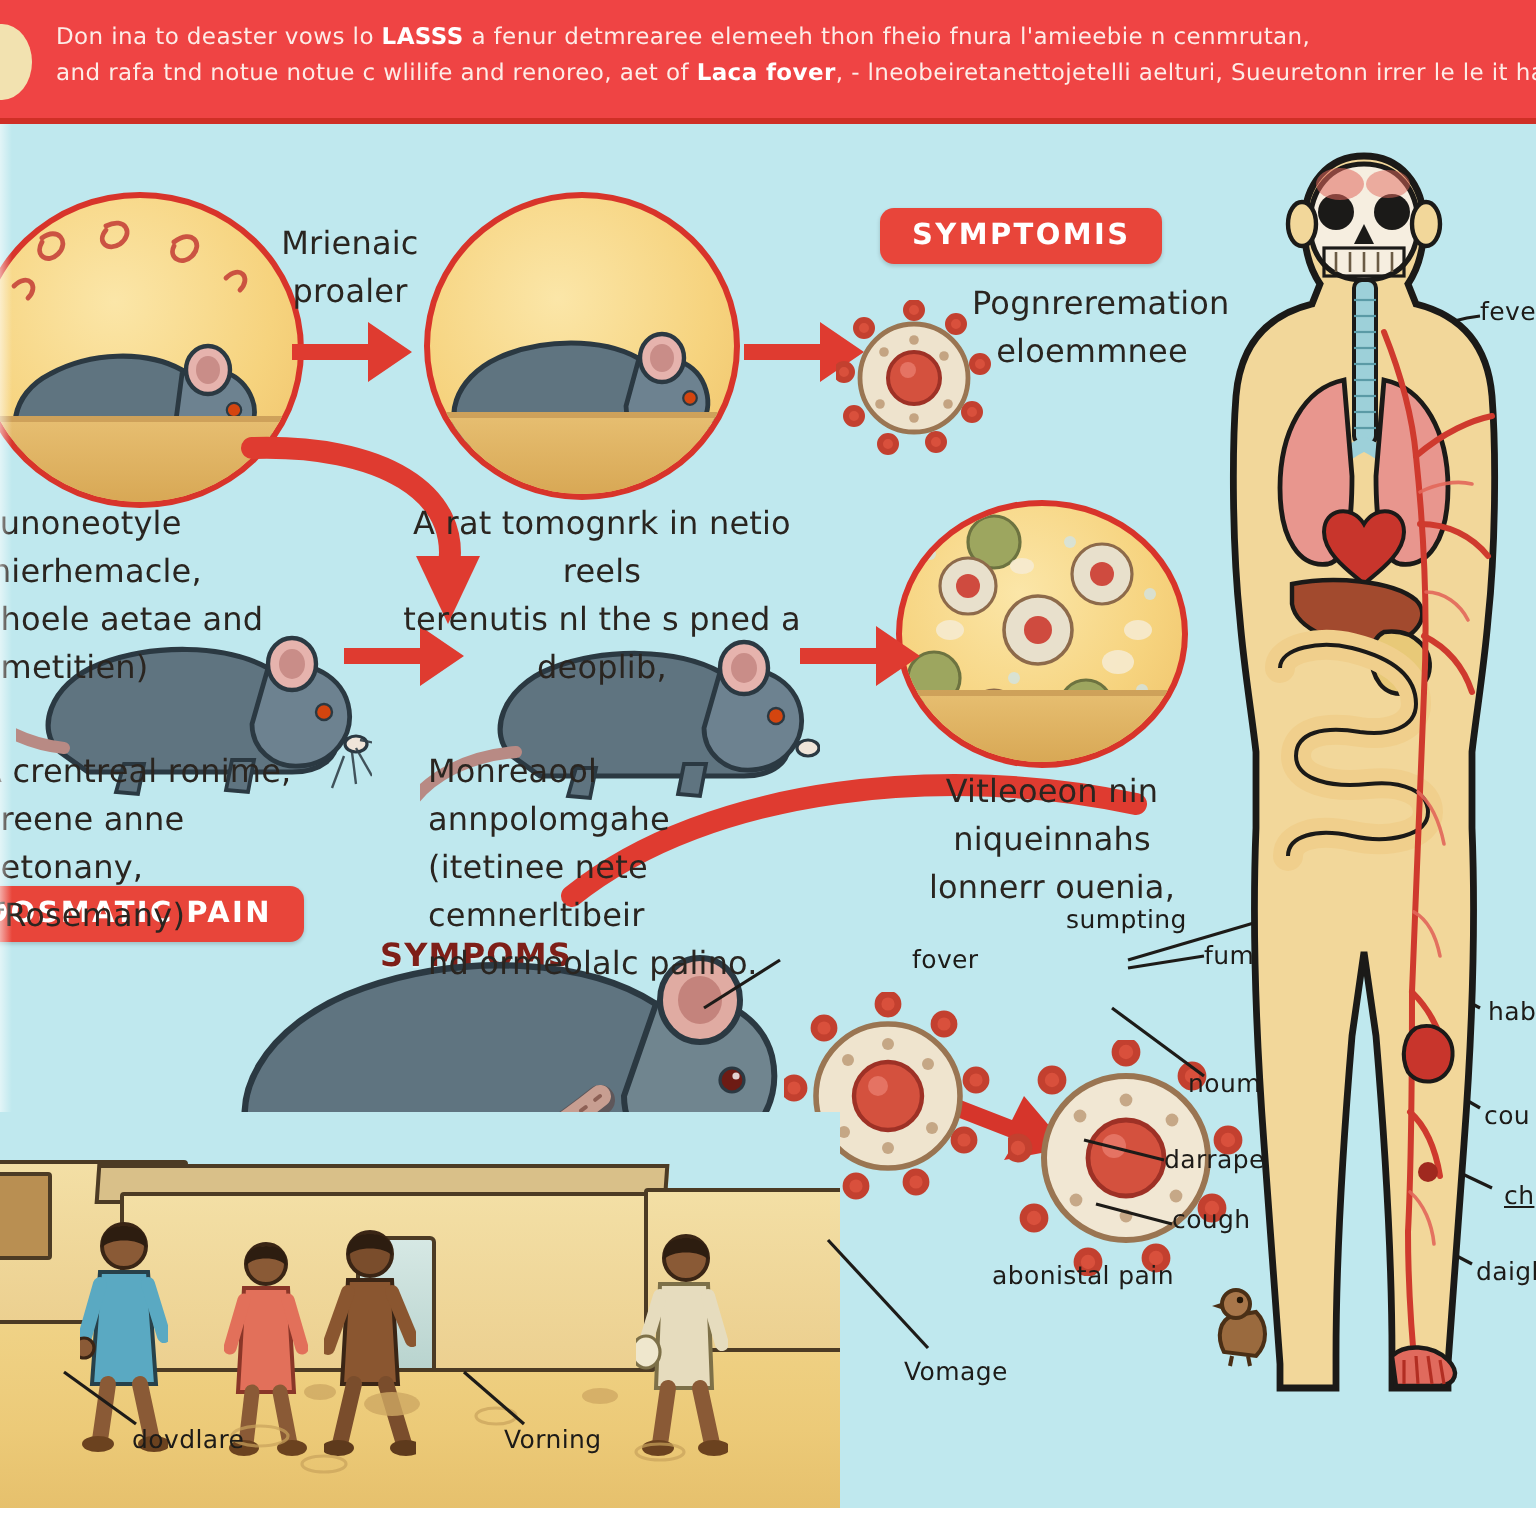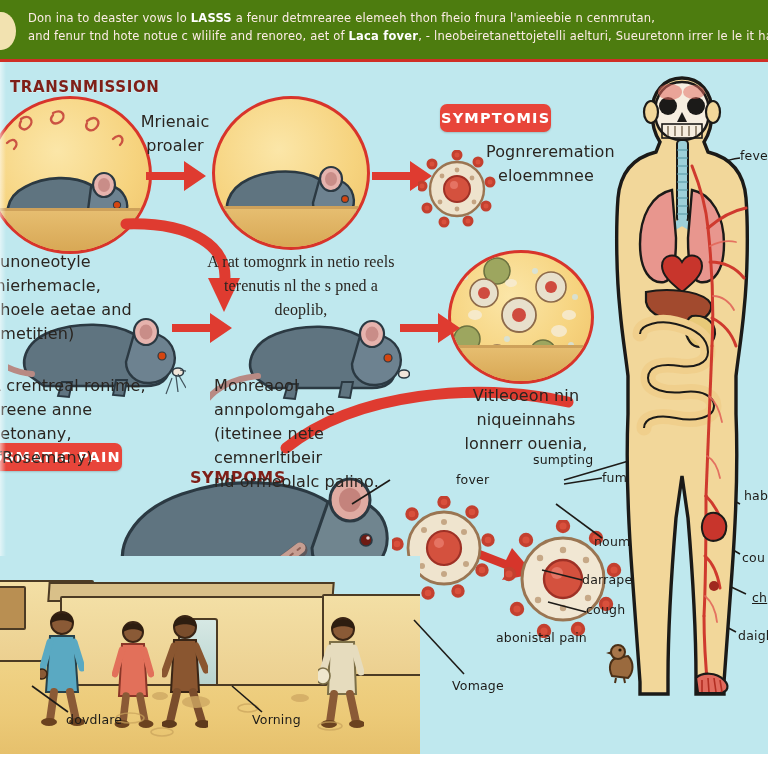--- a/index.html
+++ b/index.html
@@ -13,21 +13,21 @@
   #poster{
     position:relative;
     width:768px;height:768px;
     background:#bfe8ee;
     overflow:hidden;
   }
 
   
   .banner{
     position:absolute;left:0;top:0;width:768px;height:62px;
-    background:#4d7c0f;
+    background:#ef4444;
     overflow:hidden;
   }
   .banner-dot{
     position:absolute;left:-14px;top:12px;width:30px;height:38px;
     background:#f2e2b0;border-radius:50%;
   }
   .banner-lines{
     position:absolute;left:28px;top:10px;right:4px;
     color:#fdece7;font-size:11.5px;line-height:1.55;
     letter-spacing:.2px;white-space:nowrap;
@@ -50,21 +50,21 @@
     white-space:nowrap;
   }
   .pill{
     position:absolute;
     background:#e8453a;
     color:#ffffff;
     font-family:"DejaVu Sans", sans-serif;
     font-weight:bold;
     font-size:14.5px;
     letter-spacing:1.2px;
-    padding:6px 1px;
+    padding:6px 16px;
     border-radius:7px;
     white-space:nowrap;
     box-shadow:0 1px 2px rgba(0,0,0,.18);
   }
 
   
   .circ{
     position:absolute;border-radius:50%;
     background:radial-gradient(circle at 42% 34%, #fbe6a8 0%, #f6d37e 58%, #eec067 100%);
     border:3px solid #d8342b;
@@ -157,26 +157,25 @@
 </style>
 </head>
 <body>
 
 <div id="poster">
 
   <div class="banner">
     <div class="banner-dot"></div>
     <div class="banner-lines">
       <div><span>Don ina to deaster vows lo </span><b>LASSS</b><span> a fenur detmrearee elemeeh thon fheio fnura l'amieebie n cenmrutan,</span></div>
-      <div><span>and fenur tnd hote notue c wlilife and renoreo, aet of </span><b>Laca fover</b><span>, - lneobeiretanettojetelli aelturi, Sueuretonn irrer le le it happene</span></div>
+      <div><span>and rafa tnd notue notue c wlilife and renoreo, aet of </span><b>Laca fover</b><span>, - lneobeiretanettojetelli aelturi, Sueuretonn irrer le le it happene</span></div>
     </div>
     <div class="banner-sep"></div>
   </div>
 
-  <div class="sec-title" style="left:10px;top:78px;">TRANSNMISSION</div>
   <div class="pill" style="left:440px;top:104px;">SYMPTOMIS</div>
   <div class="pill" style="left:-24px;top:443px;">DOSMATIC PAIN</div>
   <div class="sec-title" style="left:190px;top:434px;font-size:16px;margin-top:34px;">SYMPOMS</div>
 
   <div class="circ" style="left:-12px;top:96px;width:158px;height:152px;">
     <div class="ground"></div>
     <svg width="158" height="152" viewBox="0 0 158 152">
       <g>
         <path d="M24 128 C12 120 14 98 34 88 C54 77 82 76 100 86 C114 94 124 104 128 114 C132 124 124 131 112 132 L40 133 Z" fill="#5f7480" stroke="#2b3942" stroke-width="2.6"></path>
         <path d="M100 88 C112 82 128 86 134 98 C140 110 133 124 120 127 C108 130 98 122 97 111 Z" fill="#6d8290" stroke="#2b3942" stroke-width="2.4"></path>
@@ -349,21 +348,21 @@
   <div class="para center" style="left:136px;top:110px;width:78px;white-space:pre-line;">Mrienaic
 proaler</div>
 
   <div class="para" style="left:-10px;top:250px;width:180px;white-space:pre-line;">aunoneotyle mierhemacle,
 nhoele aetae and dmetitien)</div>
 
   <div class="para" style="left:-10px;top:374px;width:180px;white-space:pre-line;">A crentreal ronime,
 nreene anne detonany,
 (fRosemany)</div>
 
-  <div class="para center" style="left:196px;top:250px;width:210px;white-space:pre-line;font-family:Liberation Serif, serif;">A rat tomognrk in netio reels
+  <div class="para center" style="left:196px;top:250px;width:210px;white-space:pre-line;">A rat tomognrk in netio reels
 terenutis nl the s pned a deoplib,</div>
 
   <div class="para" style="left:214px;top:374px;width:190px;white-space:pre-line;">Monreaool annpolomgahe
 (itetinee nete cemnerltibeir
 nd ormeolalc palino.</div>
 
   <div class="para center" style="left:438px;top:384px;width:176px;white-space:pre-line;">Vitleoeon nin niqueinnahs
 lonnerr ouenia,</div>
 
   <div class="para center" style="left:486px;top:140px;width:120px;white-space:pre-line;">Pognreremation
@@ -475,21 +474,21 @@
     <path d="M2 6 L42 16" stroke="#1d1b18" stroke-width="1.6" fill="none"></path>
   </svg>
 
   <div class="callout" style="left:586px;top:602px;">cough</div>
   <svg style="position:absolute;left:546px;top:598px;" width="46" height="22" viewBox="0 0 46 22">
     <path d="M2 4 L40 14" stroke="#1d1b18" stroke-width="1.6" fill="none"></path>
   </svg>
 
   <div class="callout" style="left:496px;top:630px;">abonistal pain</div>
 
-  <div class="callout" style="left:744px;top:488px;">hab</div>
+  <div class="callout" style="left:744px;top:498px;">hab</div>
   <svg style="position:absolute;left:700px;top:480px;" width="46" height="30" viewBox="0 0 46 30">
     <path d="M2 4 L40 24" stroke="#1d1b18" stroke-width="1.6" fill="none"></path>
   </svg>
 
   <div class="callout" style="left:742px;top:550px;">cou</div>
   <svg style="position:absolute;left:700px;top:528px;" width="46" height="32" viewBox="0 0 46 32">
     <path d="M2 4 L40 26" stroke="#1d1b18" stroke-width="1.6" fill="none"></path>
   </svg>
 
   <div class="callout" style="left:752px;top:590px;text-decoration:underline;">ch</div>

